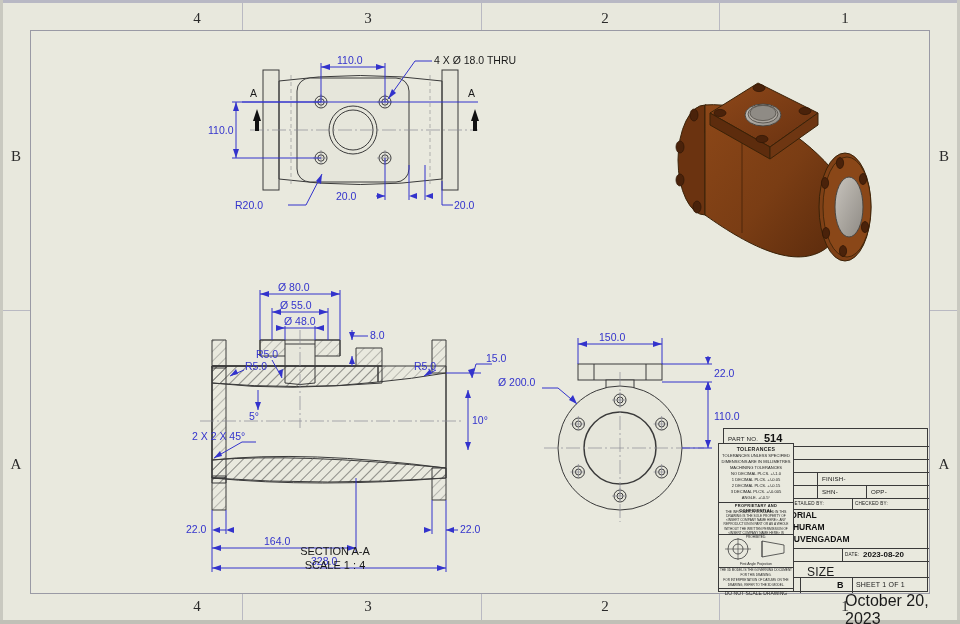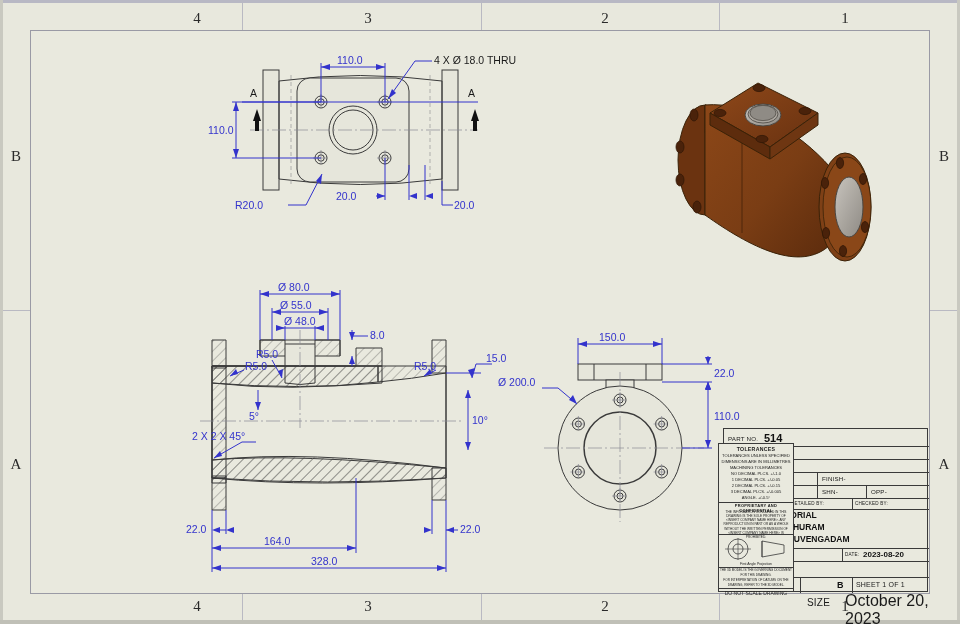--- a/index.html
+++ b/index.html
@@ -306,20 +306,24 @@
 
     <line class="dim" x1="16" y1="275" x2="16" y2="294"></line>
     <line class="dim" x1="250" y1="262" x2="250" y2="294"></line>
     <line class="dim" x1="16" y1="290" x2="250" y2="290"></line>
     <polygon class="dimf" points="16,290 25,287 25,293"></polygon>
     <polygon class="dimf" points="250,290 241,287 241,293"></polygon>
     <text class="dtxt" x="115" y="287">328.0</text>
   </svg>
   </div>
 
+  <div class="secttl" style="left:260px;top:545px;width:150px;">
+    <div>SECTION A-A</div>
+    <div>SCALE 1 : 4</div>
+  </div>
 
   <div class="vw" style="left:524px;top:314px;margin-top:16px;">
   <svg width="220" height="200" viewBox="0 0 220 200">
 
     <rect class="objf" x="54" y="34" width="84" height="16"></rect>
     <line class="obj" x1="70" y1="34" x2="70" y2="50"></line>
     <line class="obj" x1="122" y1="34" x2="122" y2="50"></line>
 
     <rect class="objf" x="82" y="50" width="28" height="8"></rect>
 
@@ -499,21 +503,21 @@
     <span class="tlab" style="left:67px;top:71.5px;font-size:4.6px;">DETAILED BY:</span>
     <span class="tlab" style="left:131px;top:71.5px;font-size:4.6px;">CHECKED BY:</span>
     <span class="tlab" style="left:4px;top:83px;">PROJECT:</span>
     <span class="tval" style="left:50px;top:81px;">TUTORIAL</span>
     <span class="tval" style="left:50px;top:93px;">RAGHURAM</span>
     <span class="tval" style="left:50px;top:105px;">THIRUVENGADAM</span>
     <span class="tlab" style="left:4px;top:122px;">CUSTOMER:</span>
     <span class="tlab" style="left:121px;top:123px;font-size:4.6px;">DATE:</span>
     <span class="tval" style="left:139px;top:121px;font-size:8px;">2023-08-20</span>
     <span class="tlab" style="left:10px;top:152px;font-size:8px;">SCALE: 1:5</span>
-    <span class="tlab" style="left:83px;top:168px;font-size:10px;">SIZE</span>
+    <span class="tlab" style="left:83px;top:136px;font-size:12px;">SIZE</span>
     <span class="tval" style="left:113px;top:151px;font-size:9px;">B</span>
     <span class="tlab" style="left:132px;top:152px;font-size:7px;">SHEET 1 OF 1</span>
   </div>
 
   <div style="position:absolute;left:718px;top:443px;width:76px;height:149px;border:1px solid #3a3a3a;background:#e9e9de;box-sizing:border-box;">
     <div class="tolhead" style="position:absolute;left:0;top:2px;width:100%;">TOLERANCES</div>
     <div class="tiny" style="top:9px;">TOLERANCES UNLESS SPECIFIED</div>
     <div class="tiny" style="top:15px;">DIMENSIONS ARE IN MILLIMETRES</div>
     <div class="tiny" style="top:21px;">MACHINING TOLERANCES</div>
     <div class="tiny" style="top:27px;">NO DECIMAL PLCS. +/-1.0</div>

